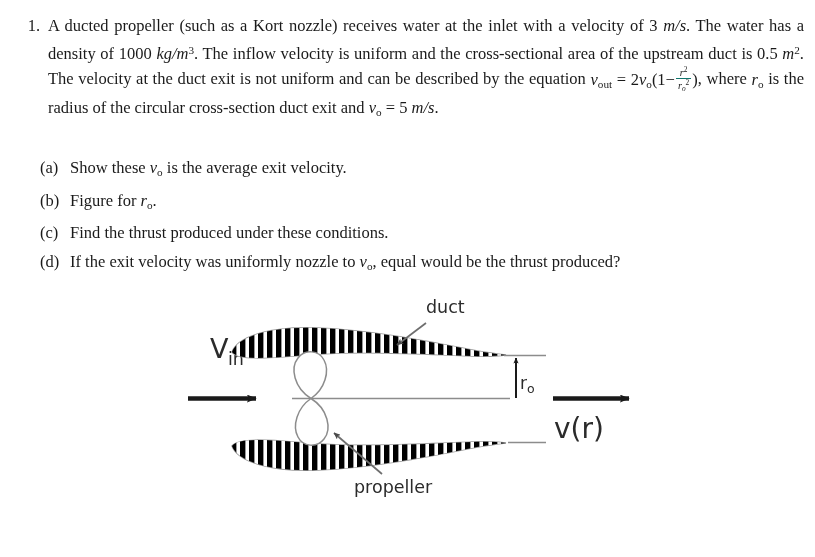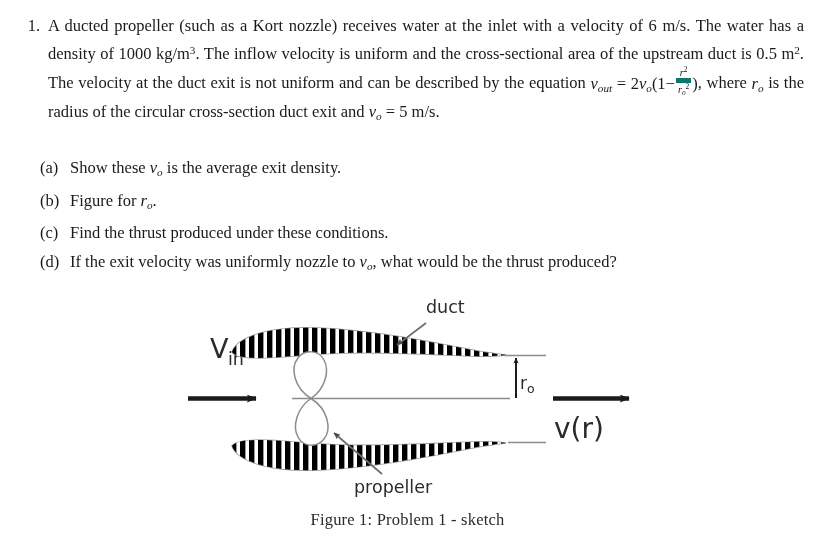--- a/index.html
+++ b/index.html
@@ -49,44 +49,44 @@
 
   
   .mi {
     font-family: "Liberation Serif", serif;
     font-style: italic;
   }
   .mn { font-style: normal; }
   .sub {
     font-size: 0.68em;
     vertical-align: -0.28em;
-    font-style: italic;
   }
   .sup {
     font-size: 0.68em;
     vertical-align: 0.45em;
     font-style: normal;
   }
   .unit {
+    font-style: italic;
     font-family: "Liberation Serif", serif;
   }
   .nowrap { white-space: nowrap; }
 
   
   .frac {
     display: inline-block;
     vertical-align: -0.42em;
     text-align: center;
     font-size: 0.62em;
     line-height: 1.08;
     margin: 0 1px;
   }
   .frac .num {
     display: block;
-    border-bottom: 5px solid #0f766e;
+    border-bottom: 1px solid #0f766e;
     padding: 0 2px;
     font-style: italic;
   }
   .frac .den {
     display: block;
     padding: 0 2px;
     font-style: italic;
   }
   .frac .ssup {
     font-size: 0.72em;
@@ -154,47 +154,47 @@
   }
 </style>
 </head>
 <body>
 
 <div id="problem-block">
   <div class="problem-row">
     <div class="problem-number">1.</div>
     <div class="problem-body">
       <p>
-        <span>A ducted propeller (such as a Kort nozzle) receives water at the inlet with a velocity of 6 </span><span class="unit">m/s</span><span>.</span>
+        <span>A ducted propeller (such as a Kort nozzle) receives water at the inlet with a velocity of 3 </span><span class="unit">m/s</span><span>.</span>
         <span>The water has a density of 1000 </span><span class="nowrap"><span class="unit">kg/m</span><span class="sup">3</span></span><span>. The inflow velocity is uniform and the cross-sectional area of the upstream duct is 0.5 </span><span class="nowrap"><span class="unit">m</span><span class="sup">2</span></span><span>. The velocity at the duct exit is not uniform and can be described by the equation </span><span class="nowrap"><span class="mi">v</span><span class="sub">out</span><span> = </span><span class="mn">2</span><span class="mi">v</span><span class="sub">o</span><span>(1−</span><span class="frac"><span class="num"><span>r</span><span class="ssup">2</span></span><span class="den"><span>r</span><span class="ssub">o</span><span class="ssup">2</span></span></span><span>)</span></span><span>, where </span><span class="nowrap"><span class="mi">r</span><span class="sub">o</span></span><span> is the radius of the circular cross-section duct exit and </span><span class="nowrap"><span class="mi">v</span><span class="sub">o</span></span><span> = 5 </span><span class="unit">m/s</span><span>.</span>
       </p>
     </div>
   </div>
 </div>
 
 <div id="subquestions">
 
   <div class="subq">
     <div class="subq-label">(a)</div>
-    <div class="subq-text"><span>Show these </span><span class="nowrap"><span class="mi">v</span><span class="sub">o</span></span><span> is the average exit density.</span></div>
+    <div class="subq-text"><span>Show these </span><span class="nowrap"><span class="mi">v</span><span class="sub">o</span></span><span> is the average exit velocity.</span></div>
   </div>
 
   <div class="subq">
     <div class="subq-label">(b)</div>
     <div class="subq-text"><span>Figure for </span><span class="nowrap"><span class="mi">r</span><span class="sub">o</span></span><span>.</span></div>
   </div>
 
   <div class="subq">
     <div class="subq-label">(c)</div>
     <div class="subq-text"><span>Find the thrust produced under these conditions.</span></div>
   </div>
 
   <div class="subq">
     <div class="subq-label">(d)</div>
-    <div class="subq-text"><span>If the exit velocity was uniformly nozzle to </span><span class="nowrap"><span class="mi">v</span><span class="sub">o</span></span><span>, what would be the thrust produced?</span></div>
+    <div class="subq-text"><span>If the exit velocity was uniformly nozzle to </span><span class="nowrap"><span class="mi">v</span><span class="sub">o</span></span><span>, equal would be the thrust produced?</span></div>
   </div>
 
 </div>
 
 <div id="figure-area">
 
   <svg id="sketch-svg" viewBox="0 0 450 220">
     <defs>
 
       <pattern id="stripes" width="9" height="10" patternUnits="userSpaceOnUse">
@@ -262,14 +262,13 @@
     <text class="diagram-text" x="368" y="150" font-size="28" font-weight="500">v(r)</text>
 
     <line x1="240" y1="35" x2="211" y2="57" stroke="#6e6e6e" stroke-width="1.7" marker-end="url(#arrowSmall)"></line>
     <text class="diagram-text" x="240" y="25" font-size="17.5">duct</text>
 
     <line x1="196" y1="186" x2="148" y2="145" stroke="#6e6e6e" stroke-width="1.7" marker-end="url(#arrowSmall)"></line>
     <text class="diagram-text" x="168" y="205" font-size="17.5">propeller</text>
 
   </svg>
 
-  <div id="figure-caption">Figure 1: Problem 1 - sketch</div>
 </div>
 
 </body></html>

